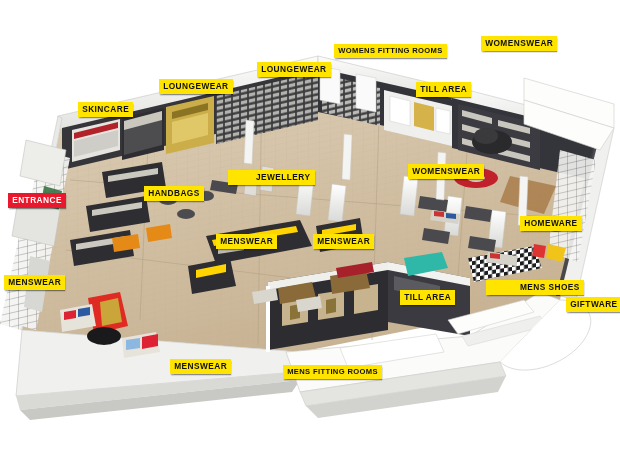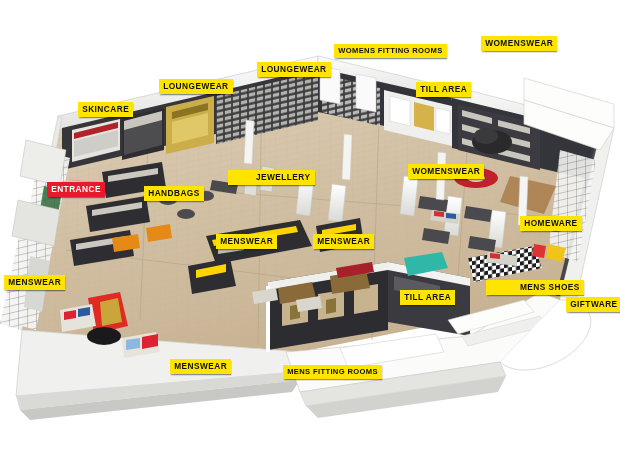--- a/index.html
+++ b/index.html
@@ -312,21 +312,21 @@
       </g>
 
       <g fill="#fdfdfc" stroke="#d2d2cf" stroke-width="0.7">
         <polygon points="524,78 614,104 614,128 524,100"></polygon>
         <polygon points="524,100 614,128 600,150 524,124"></polygon>
       </g>
     </svg>
   </div>
 
   <div id="labels">
-      <div class="lbl red" style="left: 8px; top: 182px; margin-left: 39px;">ENTRANCE</div>
+      <div class="lbl red" style="left: 8px; top: 193px;">ENTRANCE</div>
       <div class="lbl" style="left: 78px; top: 102px;">SKINCARE</div>
       <div class="lbl" style="left: 159px; top: 79px;">LOUNGEWEAR</div>
       <div class="lbl" style="left: 257px; top: 62px;">LOUNGEWEAR</div>
       <div class="lbl sm" style="left: 334px; top: 44px;">WOMENS FITTING ROOMS</div>
       <div class="lbl" style="left: 481px; top: 36px;">WOMENSWEAR</div>
       <div class="lbl" style="left: 416px; top: 82px;">TILL AREA</div>
       <div class="lbl" style="left: 228px; top: 170px; padding-left: 28px;">JEWELLERY</div>
       <div class="lbl" style="left: 144px; top: 186px;">HANDBAGS</div>
       <div class="lbl" style="left: 408px; top: 164px;">WOMENSWEAR</div>
       <div class="lbl" style="left: 520px; top: 216px;">HOMEWARE</div>

